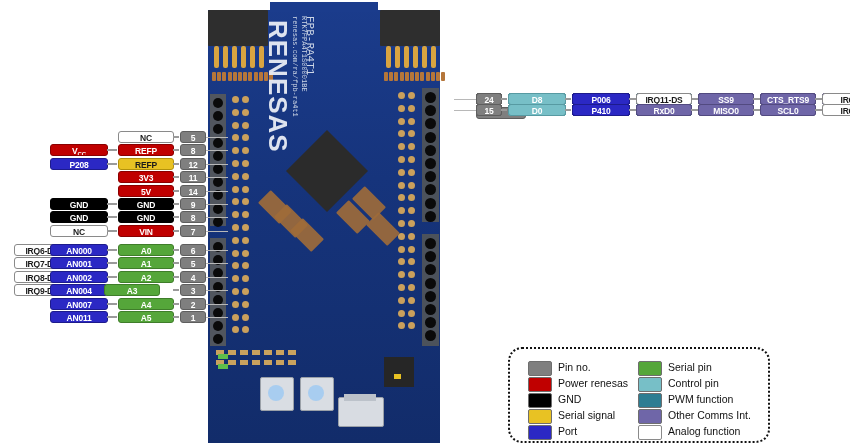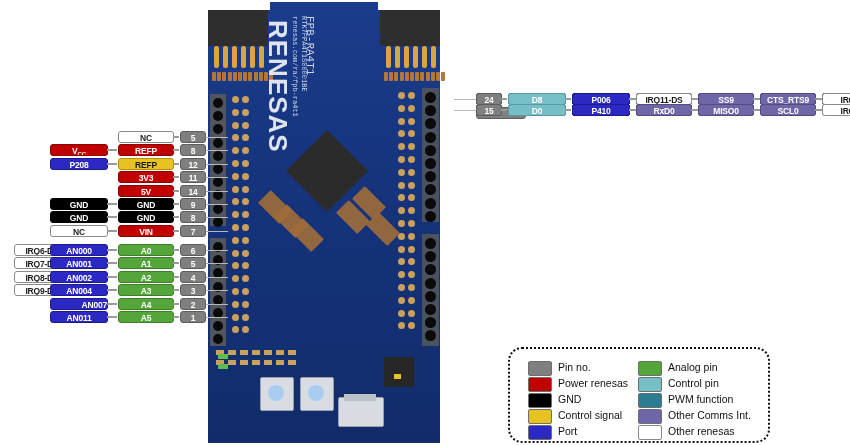--- a/index.html
+++ b/index.html
@@ -310,25 +310,25 @@
     <div class="pill c-port" style="left: 50px; top: 270.8px; width: 58px;">AN002</div>
     <div class="link" style="left: 107px; top: 275.8px; width: 10px;"></div>
     <div class="pill c-analog" style="left: 118px; top: 270.8px; width: 56px;">A2</div>
     <div class="link" style="left: 173px; top: 275.8px; width: 6px;"></div>
     <div class="pill c-pin" style="left: 180px; top: 270.8px; width: 26px;">4</div>
     <div class="leadline" style="left: 206px; top: 276.8px; width: 22px;"></div>
     <div class="pill c-other" style="left: 14px; top: 284.2px; width: 56px;">IRQ9-DS</div>
     <div class="link" style="left: 69px; top: 289.2px; width: 6px;"></div>
     <div class="pill c-port" style="left: 50px; top: 284.2px; width: 58px;">AN004</div>
     <div class="link" style="left: 107px; top: 289.2px; width: 10px;"></div>
-    <div class="pill c-analog" style="left: 118px; top: 284.2px; width: 56px;">A3</div>
+    <div class="pill c-analog" style="left: 104px; top: 284.2px; width: 56px;">A3</div>
     <div class="link" style="left: 173px; top: 289.2px; width: 6px;"></div>
     <div class="pill c-pin" style="left: 180px; top: 284.2px; width: 26px;">3</div>
     <div class="leadline" style="left: 206px; top: 290.2px; width: 22px;"></div>
-    <div class="pill c-port" style="left: 50px; top: 297.6px; width: 58px; text-align: right;">AN007</div>
+    <div class="pill c-port" style="left: 50px; top: 297.6px; width: 58px;">AN007</div>
     <div class="link" style="left: 107px; top: 302.6px; width: 10px;"></div>
     <div class="pill c-analog" style="left: 118px; top: 297.6px; width: 56px;">A4</div>
     <div class="link" style="left: 173px; top: 302.6px; width: 6px;"></div>
     <div class="pill c-pin" style="left: 180px; top: 297.6px; width: 26px;">2</div>
     <div class="leadline" style="left: 206px; top: 303.6px; width: 22px;"></div>
     <div class="pill c-port" style="left: 50px; top: 311px; width: 58px;">AN011</div>
     <div class="link" style="left: 107px; top: 316px; width: 10px;"></div>
     <div class="pill c-analog" style="left: 118px; top: 311px; width: 56px;">A5</div>
     <div class="link" style="left: 173px; top: 316px; width: 6px;"></div>
     <div class="pill c-pin" style="left: 180px; top: 311px; width: 26px;">1</div>
@@ -523,26 +523,26 @@
   </div>
 
 <div id="legend">
     <div class="lg-sw" style="left: 18px; top: 12px; background: rgb(127, 127, 127);"></div>
     <div class="lg-tx" style="left: 48px; top: 12px;">Pin no.</div>
     <div class="lg-sw" style="left: 18px; top: 28px; background: rgb(192, 0, 0);"></div>
     <div class="lg-tx" style="left: 48px; top: 28px;">Power renesas</div>
     <div class="lg-sw" style="left: 18px; top: 44px; background: rgb(0, 0, 0);"></div>
     <div class="lg-tx" style="left: 48px; top: 44px;">GND</div>
     <div class="lg-sw" style="left: 18px; top: 60px; background: rgb(232, 194, 35);"></div>
-    <div class="lg-tx" style="left: 48px; top: 60px;">Control signal</div>
+    <div class="lg-tx" style="left: 48px; top: 60px;">Serial signal</div>
     <div class="lg-sw" style="left: 18px; top: 76px; background: rgb(43, 40, 196);"></div>
     <div class="lg-tx" style="left: 48px; top: 76px;">Port</div>
     <div class="lg-sw" style="left: 128px; top: 12px; background: rgb(85, 166, 58);"></div>
-    <div class="lg-tx" style="left: 158px; top: 12px;">Analog pin</div>
+    <div class="lg-tx" style="left: 158px; top: 12px;">Serial pin</div>
     <div class="lg-sw" style="left: 128px; top: 28px; background: rgb(119, 191, 199);"></div>
     <div class="lg-tx" style="left: 158px; top: 28px;">Control pin</div>
     <div class="lg-sw" style="left: 128px; top: 44px; background: rgb(45, 125, 146);"></div>
     <div class="lg-tx" style="left: 158px; top: 44px;">PWM function</div>
     <div class="lg-sw" style="left: 128px; top: 60px; background: rgb(111, 102, 168);"></div>
     <div class="lg-tx" style="left: 158px; top: 60px;">Other Comms Int.</div>
     <div class="lg-sw" style="left: 128px; top: 76px; background: rgb(255, 255, 255); border-color: rgb(138, 138, 138);"></div>
-    <div class="lg-tx" style="left: 158px; top: 76px;">Other renesas</div>
+    <div class="lg-tx" style="left: 158px; top: 76px;">Analog function</div>
   </div>
 
 </body></html>

